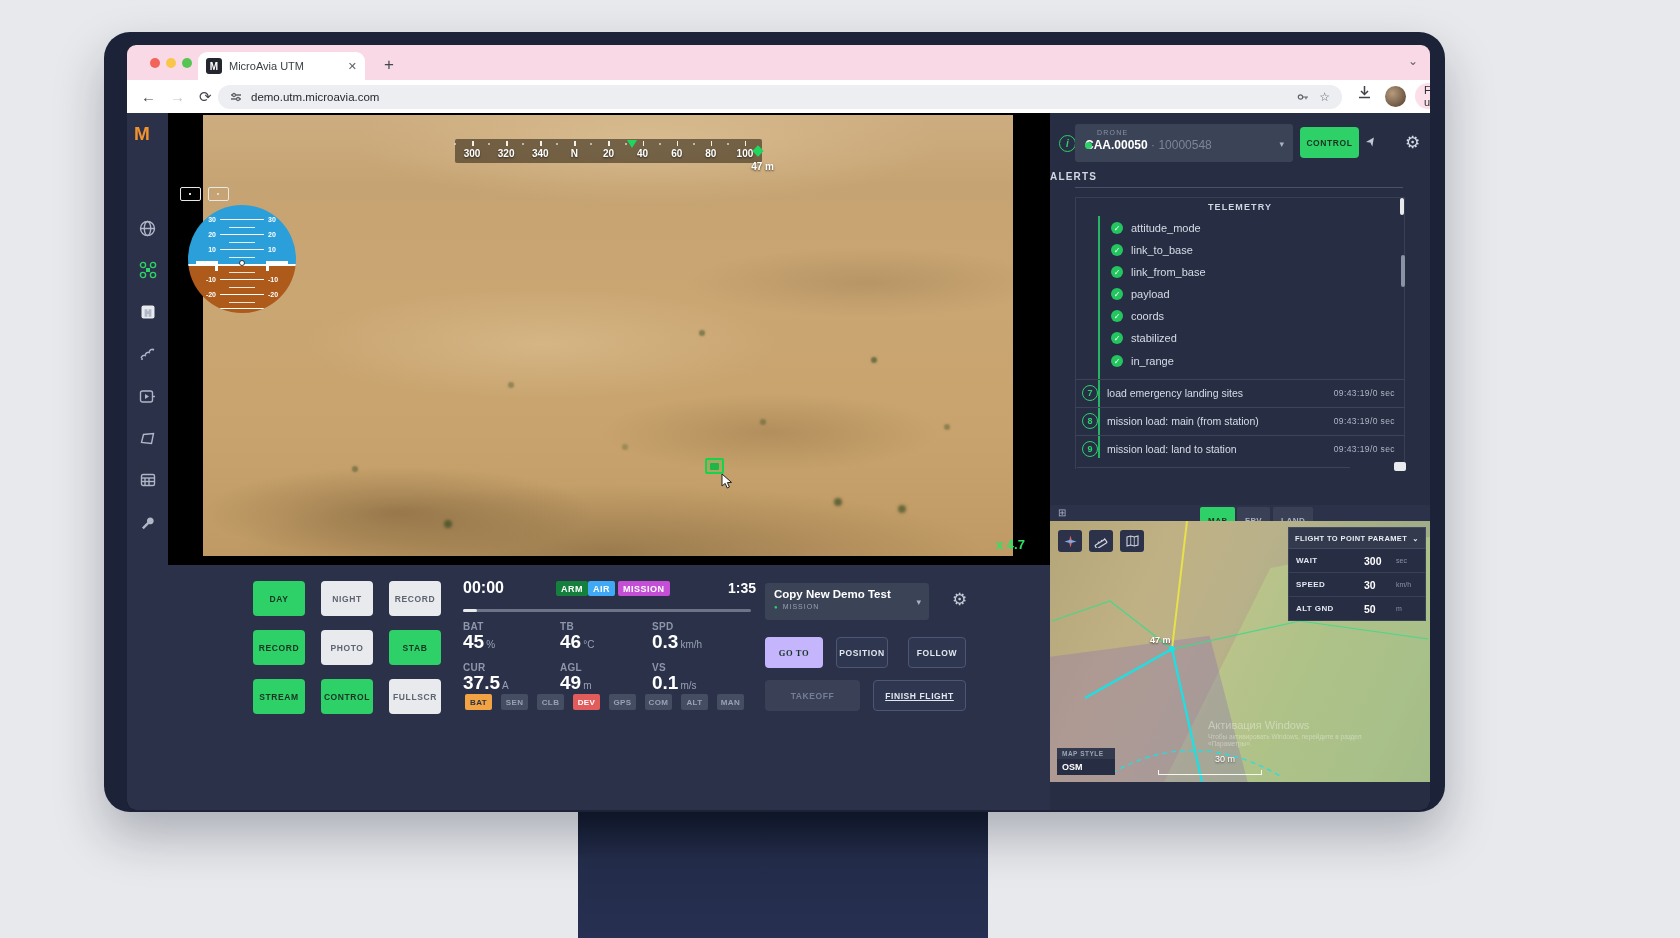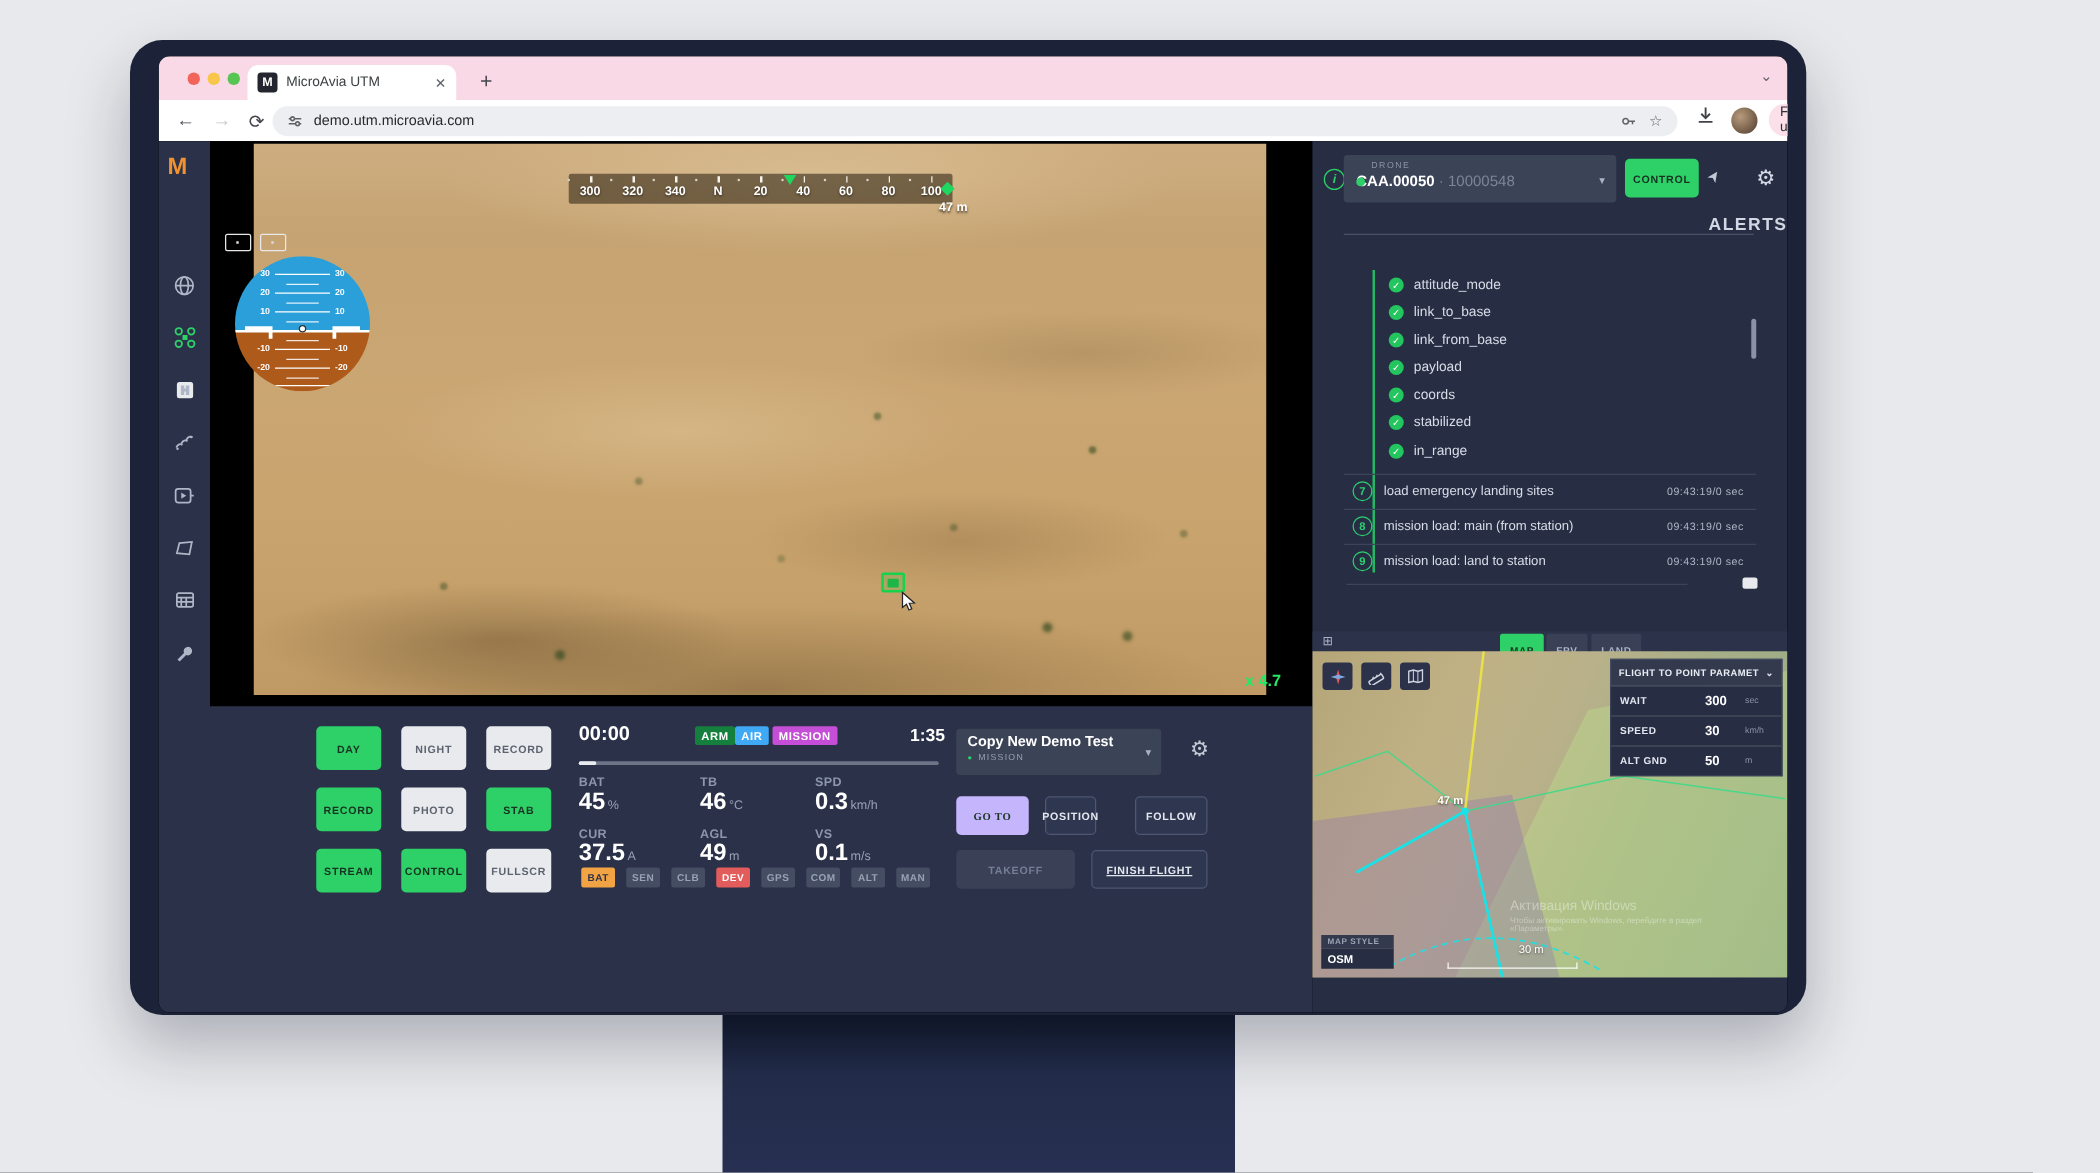--- a/index.html
+++ b/index.html
@@ -126,21 +126,21 @@
   #droneselect { position:absolute; left:25px; top:11px; width:218px; height:38px; background:#3b4356; border-radius:3px; padding:5px 10px; cursor:pointer; }
   #dronelabel { font-size:7px; letter-spacing:1.2px; color:#8a92a6; margin-left:12px; }
   #droneid { font-size:12px; margin-top:2px; color:#fff; }
   #droneid b { font-weight:bold; }
   #droneid .serial { color:#7d8598; font-weight:normal; }
   #dronedot { position:absolute; left:10px; top:18px; width:7px; height:7px; border-radius:50%; background:#2ed168; }
   #dronecaret { position:absolute; right:9px; top:15px; color:#aab2c4; font-size:9px; }
   #controlbtn { position:absolute; left:250px; top:14px; width:59px; height:31px; background:#2ed168; border-radius:4px; color:#173322; font-size:8.5px; font-weight:bold; letter-spacing:.6px; display:flex; align-items:center; justify-content:center; cursor:pointer; }
   #followico { position:absolute; left:316px; top:21px; color:#c2c9d6; font-size:12px; transform:rotate(-55deg); }
   #panelgear { position:absolute; left:355px; top:19px; color:#d4dae4; font-size:17px; }
-  #alertstitle { position:absolute; left:0; top:58px; width:100%; text-align:right; color:#d2d8e3; font-size:14px; font-weight:bold; letter-spacing:1.2px; }
+  #alertstitle { position:absolute; left:0; top:58px; width:100%; text-align:left; color:#d2d8e3; font-size:10px; font-weight:bold; letter-spacing:1.2px; }
   #alertsrule { position:absolute; left:25px; top:74px; width:328px; height:1px; background:#4a5168; }
   #telebox { position:absolute; left:25px; top:84px; width:330px; height:272px; border:1px solid rgba(255,255,255,.09); border-bottom:none; }
   #teletitle { width:100%; text-align:center; color:#cfd5e1; font-size:9px; font-weight:bold; letter-spacing:1.1px; padding-top:4px; }
   #telethumb { position:absolute; right:0px; top:0px; width:4px; height:17px; background:#e8eaee; border-radius:2px; }
   #greenline { position:absolute; left:48px; top:103px; width:2px; height:242px; background:#25b564; }
   .check { position:absolute; left:61px; display:flex; align-items:center; gap:8px; }
   .chkico { width:12px; height:12px; border-radius:50%; background:#23c55e; color:#fff; font-size:8px; display:flex; align-items:center; justify-content:center; }
   .chktext { font-size:11px; color:#d7dce6; }
   .evrow { position:absolute; left:25px; width:330px; height:27px; border-top:1px solid #3c4459; display:flex; align-items:center; }
   .evnum { width:16px; height:16px; border:1.5px solid #2bd06f; border-radius:50%; color:#2bd06f; font-size:9px; font-weight:bold; display:flex; align-items:center; justify-content:center; margin-left:7px; }
@@ -420,41 +420,45 @@
         <div class="flag muted">MAN</div>
       </div>
 
       <div id="missiondd">
         <div id="missionname">Copy New Demo Test</div>
         <div id="missiontype">MISSION</div>
         <div id="ddcaret">▾</div>
       </div>
       <div id="missiongear">⚙</div>
       <div class="abtn green" style="left:597px;top:72px;width:58px;">GO TO</div>
-      <div class="abtn dark" style="left:668px;top:72px;width:41px;">POSITION</div>
+      <div class="abtn dark" style="left:668px;top:72px;width:52px;">POSITION</div>
       <div class="abtn dark" style="left:740px;top:72px;width:58px;">FOLLOW</div>
       <div class="abtn disabled" style="left:597px;top:115px;width:95px;">TAKEOFF</div>
       <div class="abtn dark" style="left:705px;top:115px;width:93px;text-decoration:underline;">FINISH FLIGHT</div>
     </div>
 
     <div id="rpanel">
       <div id="infoico">i</div>
       <div id="droneselect">
         <div id="dronedot"></div>
         <div id="dronelabel">DRONE</div>
         <div id="droneid"><b>CAA.00050</b> <span class="serial">· <span>10000548</span></span></div>
         <div id="dronecaret">▾</div>
       </div>
       <div id="controlbtn">CONTROL</div>
       <div id="followico">➤</div>
       <div id="panelgear">⚙</div>
 
       <div id="alertstitle">ALERTS</div>
       <div id="alertsrule"></div>
 
+      <div id="telebox">
+        <div id="teletitle">TELEMETRY</div>
+        <div id="telethumb"></div>
+      </div>
       <div id="greenline"></div>
 
       <div class="check" style="top:109px;">
           <span class="chkico">✓</span>
           <span class="chktext">attitude_mode</span>
         </div>
       <div class="check" style="top:131px;">
           <span class="chkico">✓</span>
           <span class="chktext">link_to_base</span>
         </div>

